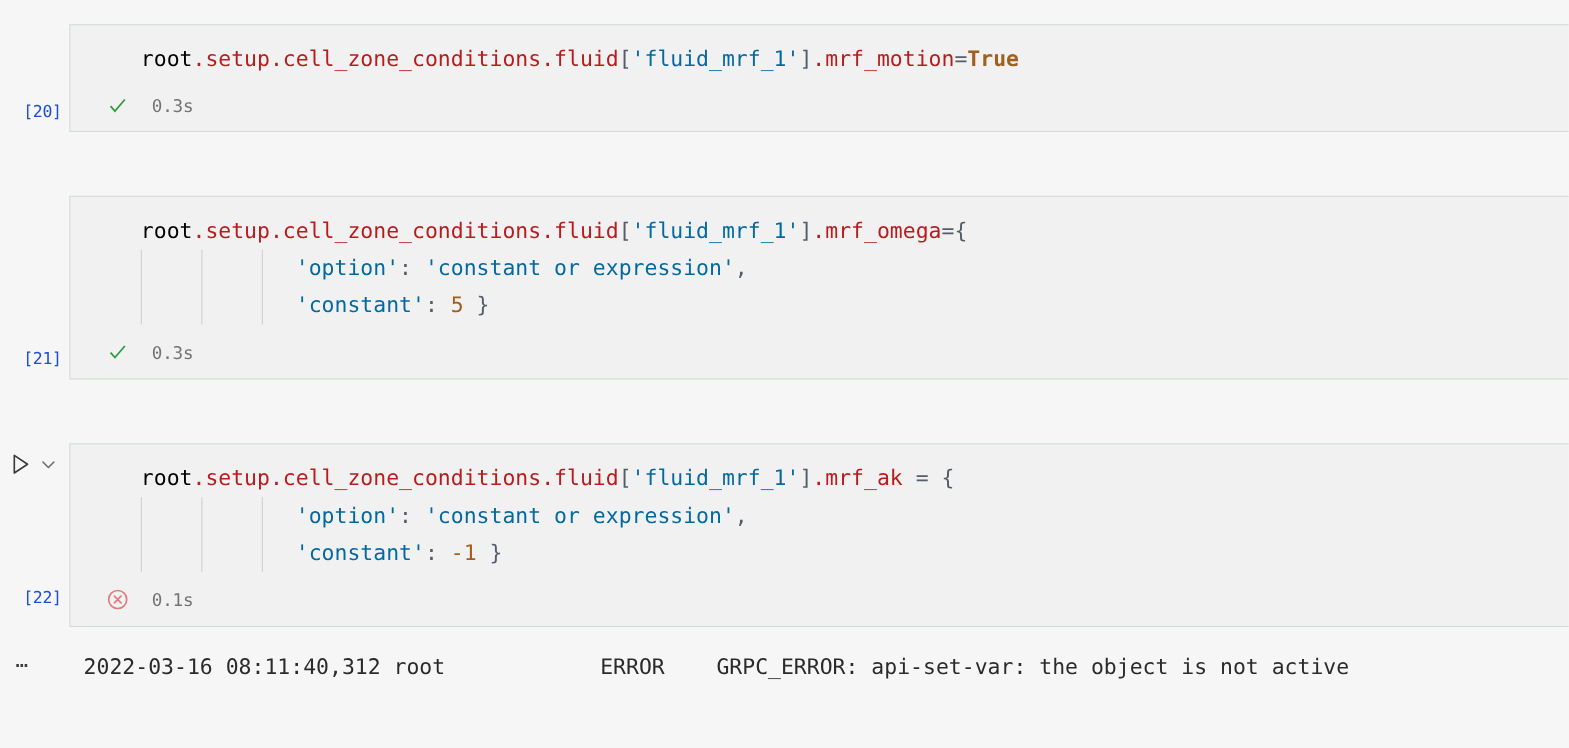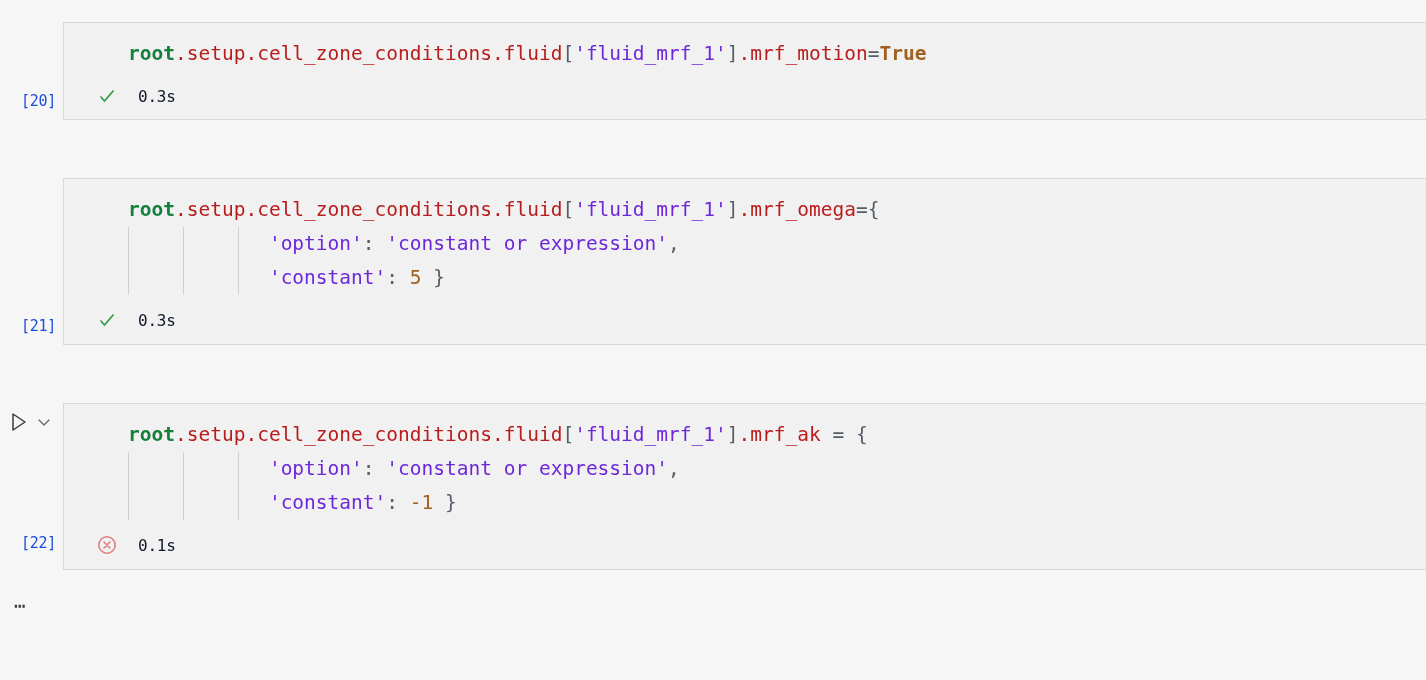--- a/index.html
+++ b/index.html
@@ -94,28 +94,28 @@
     font-family: "DejaVu Sans Mono", "Liberation Mono", monospace;
   }
   .status-icon {
     width: 26px;
     display: flex;
     align-items: center;
     justify-content: center;
   }
   .status-time {
     margin-left: 18px;
-    color: #0f172a;
+    color: #737373;
     letter-spacing: -0.2px;
   }
 
   
-  .tok-root      { color: #15803d; font-weight: bold; }
+  .tok-root      { color: #000000; }
   .tok-plain     { color: #b91c1c; }
-  .tok-str       { color: #6d28d9; }
+  .tok-str       { color: #0369a1; }
   .tok-num       { color: #a0601f; }
   .tok-bool      { color: #a0601f; font-weight: bold; }
   .tok-punct     { color: #555e68; }
   .tok-brack     { color: #555e68; }
 
   
   .output-block {
     position: absolute;
     left: 0;
     right: 0;
@@ -211,15 +211,16 @@
           <path d="M8 8 L14 14 M14 8 L8 14" fill="none" stroke="#e07b7b" stroke-width="1.5" stroke-linecap="round"></path>
         </svg>
       </span>
       <span class="status-time">0.1s</span>
     </div>
   </div>
   <div class="gutter-label" style="top:534px;">[22]</div>
 
   <div class="output-block" style="top:588px;">
     <span class="output-dots">⋯</span>
+    <div class="output-line">2022-03-16 08:11:40,312 root            ERROR    GRPC_ERROR: api-set-var: the object is not active</div>
   </div>
 
 </div>
 
 </body></html>

